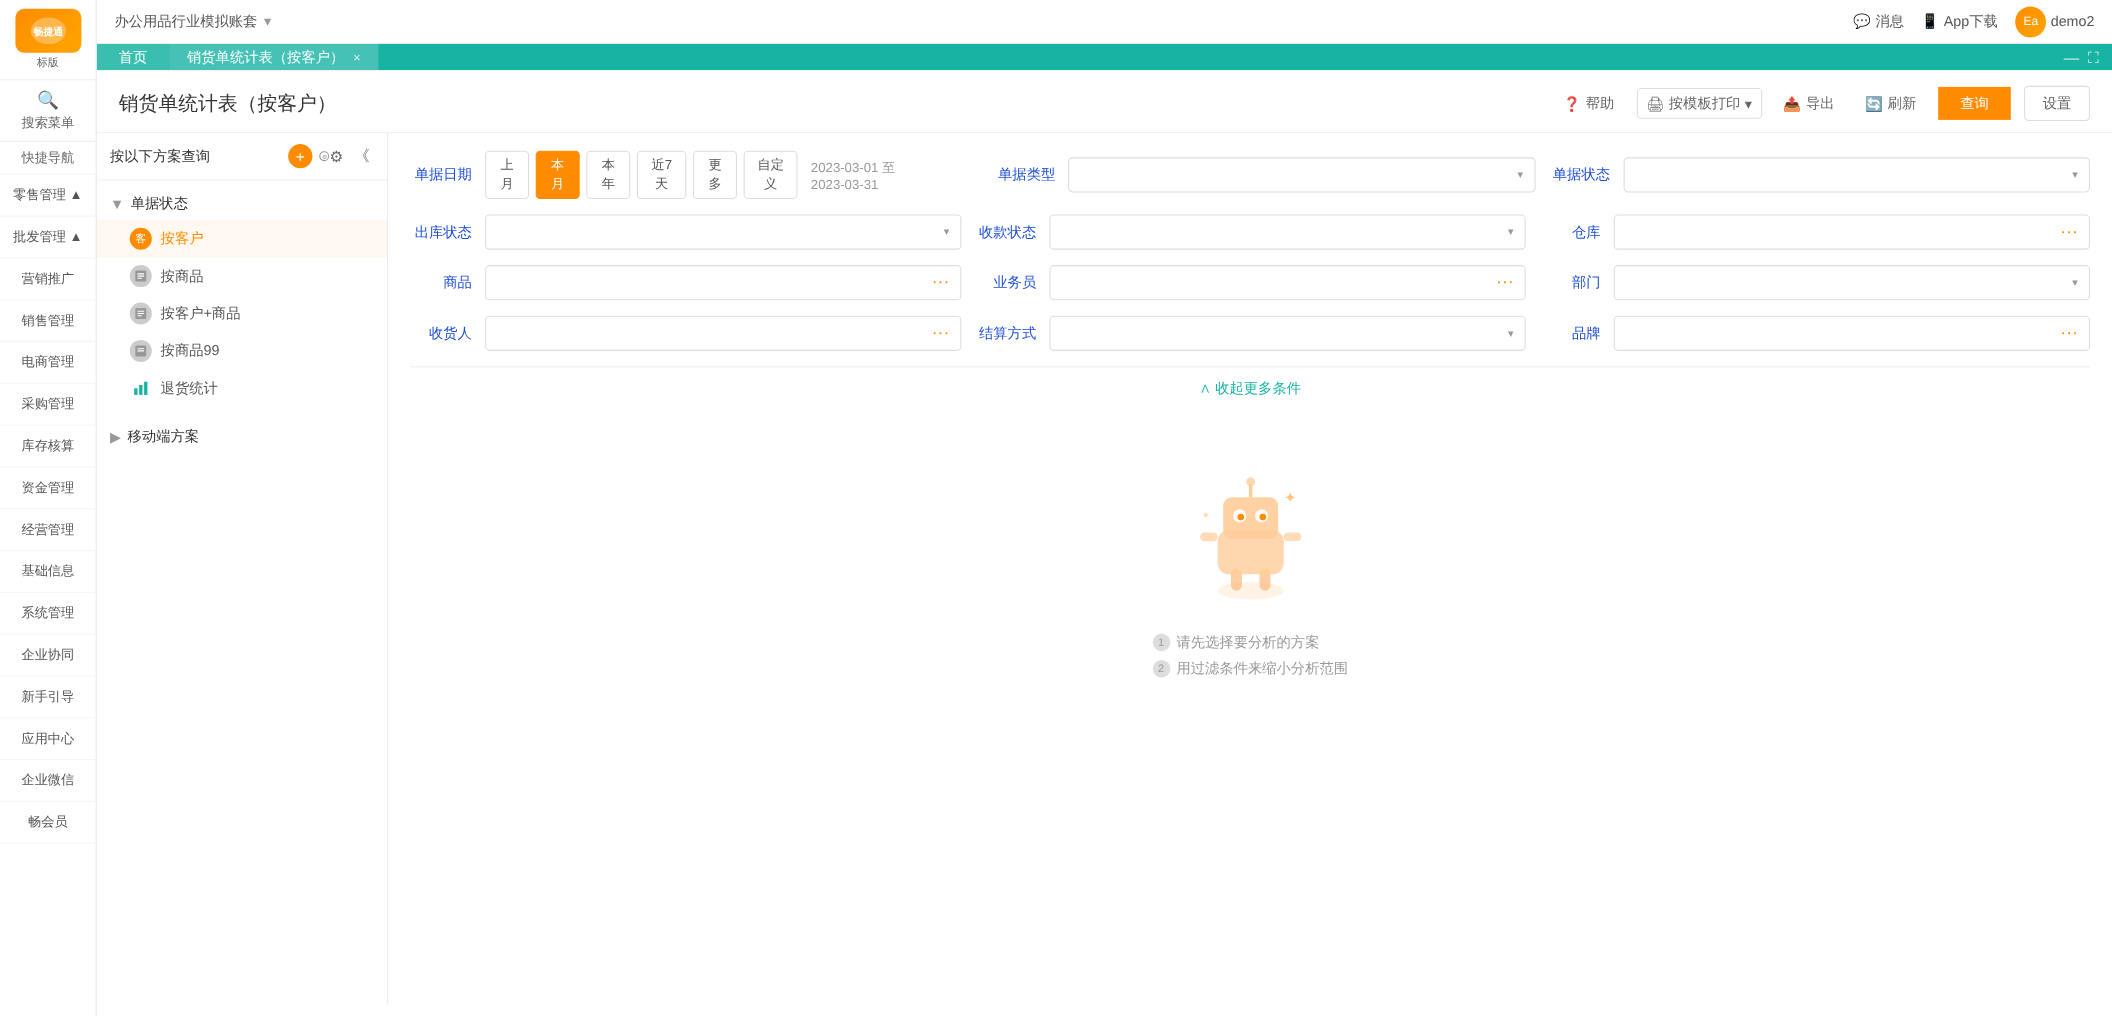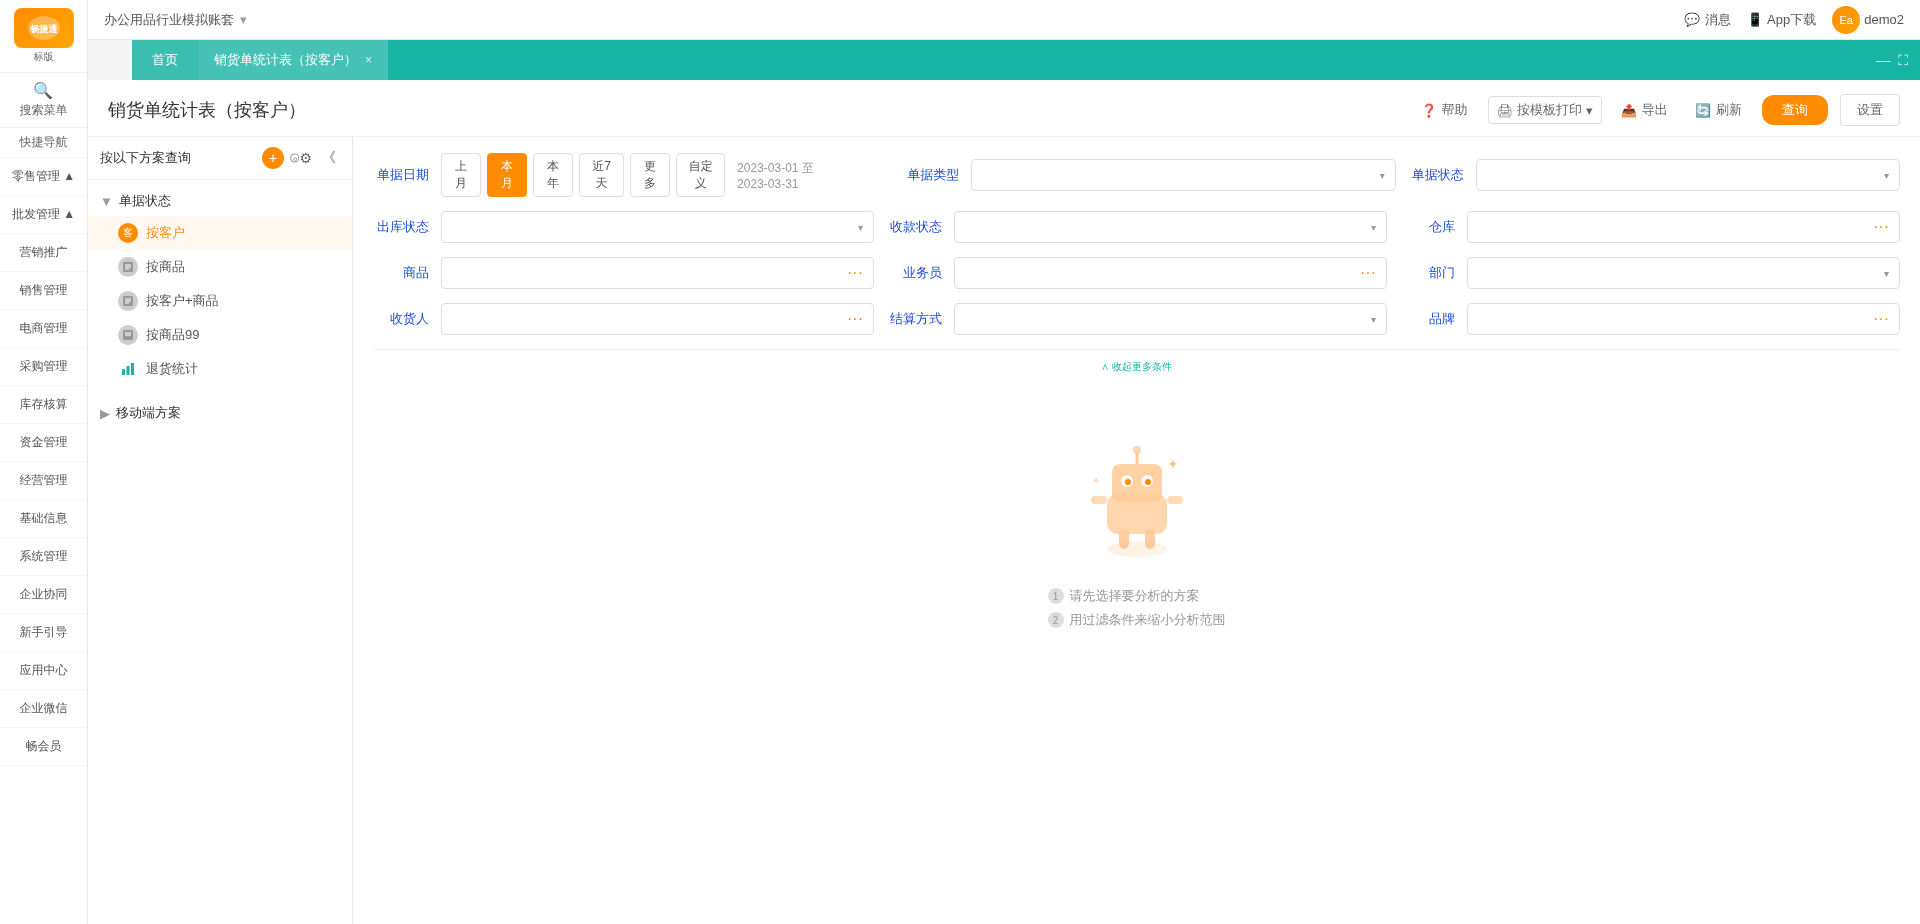--- a/index.html
+++ b/index.html
@@ -110,26 +110,25 @@
       background: linear-gradient(135deg, #ff8c00, #ffa500);
       display: flex;
       align-items: center;
       justify-content: center;
       color: white;
       font-size: 11px;
     }
 
     
     .tab-bar {
-      height: 40px;
+      height: 24px;
       background: #17b3a3;
       display: flex;
       align-items: center;
       padding: 0 0;
-      margin-left: 44px;
     }
     .tab-home {
       padding: 0 20px;
       height: 40px;
       display: flex;
       align-items: center;
       color: white;
       font-size: 13px;
       cursor: pointer;
       background: rgba(255,255,255,0.15);
@@ -208,21 +207,21 @@
     }
     .page-action-btn.with-arrow {
       border: 1px solid #ddd;
       background: #fff;
     }
     .btn-primary {
       background: #ff8c00;
       color: white;
       border: none;
       padding: 6px 20px;
-      border-radius: 12px;
+      border-radius: 0;
       cursor: pointer;
       font-size: 13px;
     }
     .btn-secondary {
       background: #fff;
       color: #666;
       border: 1px solid #ddd;
       padding: 6px 16px;
       border-radius: 4px;
       cursor: pointer;
@@ -387,21 +386,21 @@
       align-items: center;
       justify-content: space-between;
       cursor: pointer;
     }
 
     
     .collapse-bar {
       text-align: center;
       padding: 10px;
       color: #17b3a3;
-      font-size: 10px;
+      font-size: 13px;
       cursor: pointer;
       border-top: 1px solid #f0f0f0;
       margin-top: 10px;
     }
 
     
     .empty-state {
       flex: 1;
       display: flex;
       flex-direction: column;

